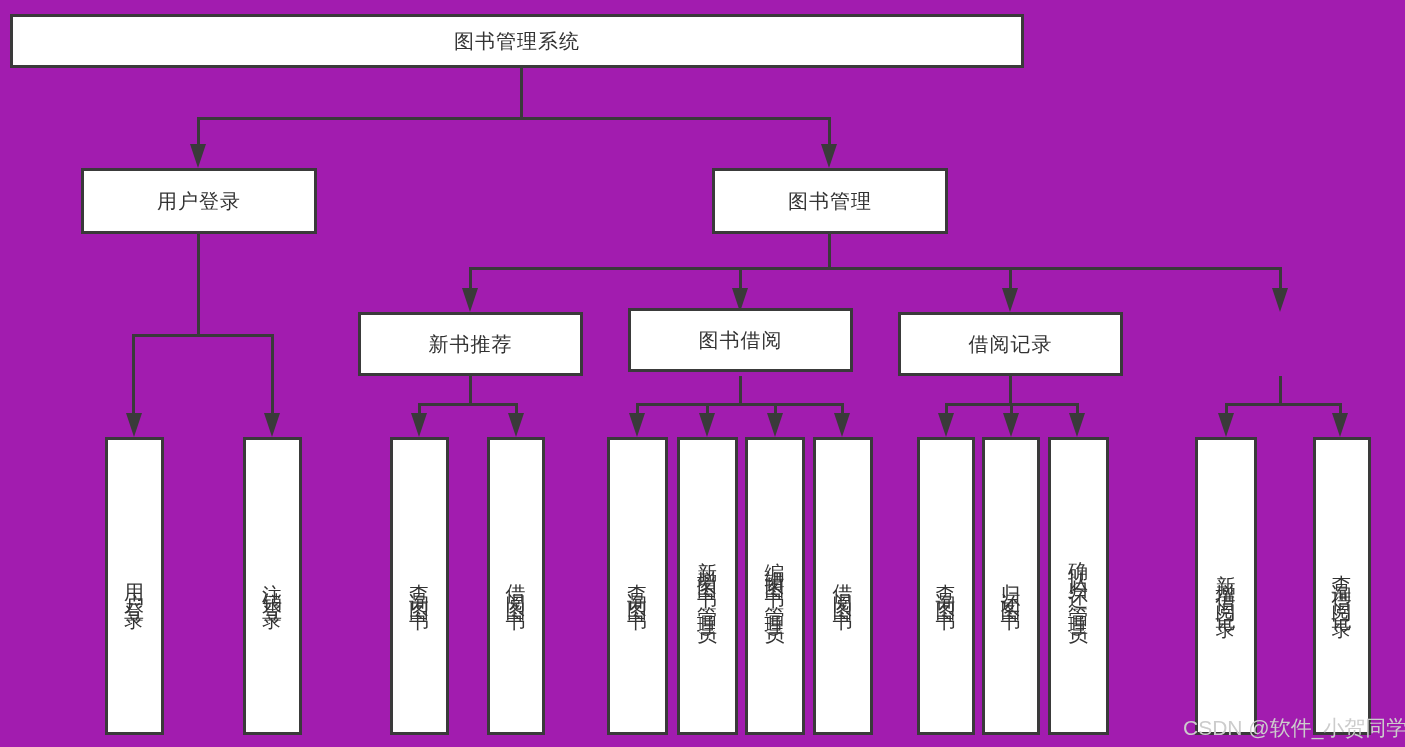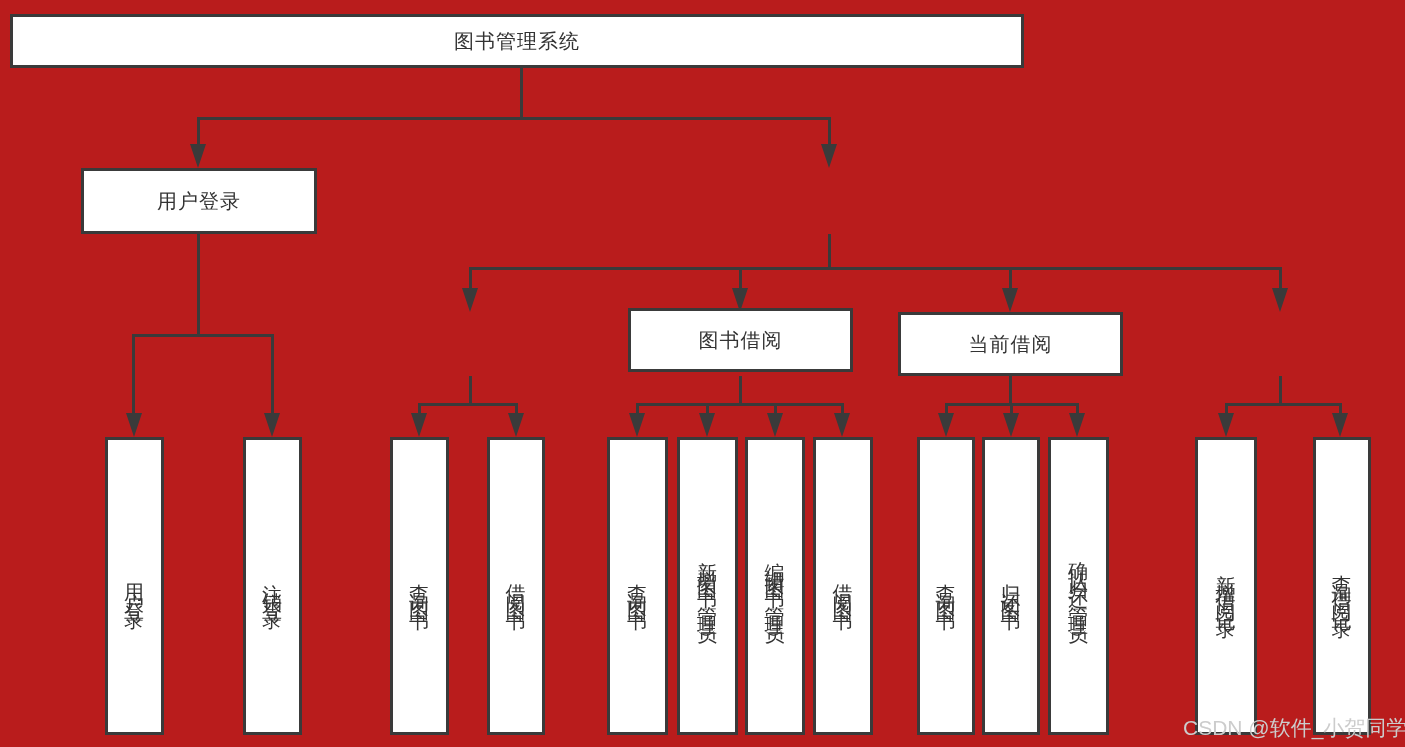--- a/index.html
+++ b/index.html
@@ -1,20 +1,20 @@
 <!DOCTYPE html>
 <html><head>
 <meta charset="utf-8">
 <style>
   html, body { margin: 0; padding: 0; background: #ffffff; }
   #canvas {
     position: relative;
     width: 1405px;
     height: 747px;
-    background: #b91c1c;
+    background: #a21caf;
     font-family: "Liberation Sans", "DejaVu Sans", sans-serif;
     overflow: hidden;
     text-decoration: underline;
   }
   .box {
     position: absolute;
     box-sizing: border-box;
     border: 3px solid #3a3a3a;
     background: #ffffff;
     display: flex;
@@ -76,44 +76,50 @@
   <div class="vline" style="left:520px; top:66px; height:52px;"></div>
   <div class="hline" style="left:197px; top:117px; width:634px;"></div>
   <div class="vline" style="left:197px; top:118px; height:28px;"></div>
   <div class="arrow" style="left:190px; top:144px;"></div>
   <div class="vline" style="left:828px; top:118px; height:28px;"></div>
   <div class="arrow" style="left:821px; top:144px;"></div>
 
   <div class="box" style="left:81px; top:168px; width:236px; height:66px;">
     <span>用户登录</span>
   </div>
+  <div class="box" style="left:712px; top:168px; width:236px; height:66px;">
+    <span>图书管理</span>
+  </div>
 
   <div class="vline" style="left:197px; top:234px; height:103px;"></div>
   <div class="hline" style="left:132px; top:334px; width:142px;"></div>
   <div class="vline" style="left:132px; top:335px; height:78px;"></div>
   <div class="arrow" style="left:126px; top:413px;"></div>
   <div class="vline" style="left:271px; top:335px; height:78px;"></div>
   <div class="arrow" style="left:264px; top:413px;"></div>
 
   <div class="vline" style="left:828px; top:234px; height:34px;"></div>
   <div class="hline" style="left:469px; top:267px; width:813px;"></div>
   <div class="vline" style="left:469px; top:268px; height:20px;"></div>
   <div class="arrow" style="left:462px; top:288px;"></div>
   <div class="vline" style="left:739px; top:268px; height:20px;"></div>
   <div class="arrow" style="left:732px; top:288px;"></div>
   <div class="vline" style="left:1009px; top:268px; height:20px;"></div>
   <div class="arrow" style="left:1002px; top:288px;"></div>
   <div class="vline" style="left:1279px; top:268px; height:20px;"></div>
   <div class="arrow" style="left:1272px; top:288px;"></div>
 
+  <div class="box" style="left:358px; top:312px; width:225px; height:64px;">
+    <span>新书推荐</span>
+  </div>
   <div class="box" style="left:628px; top:308px; width:225px; height:64px;">
     <span>图书借阅</span>
   </div>
   <div class="box" style="left:898px; top:312px; width:225px; height:64px;">
-    <span>当前借阅</span>
+    <span>借阅记录</span>
   </div>
 
   <div class="vline" style="left:469px; top:376px; height:30px;"></div>
   <div class="hline" style="left:418px; top:403px; width:100px;"></div>
   <div class="vline" style="left:418px; top:404px; height:10px;"></div>
   <div class="arrow" style="left:411px; top:413px;"></div>
   <div class="vline" style="left:515px; top:404px; height:10px;"></div>
   <div class="arrow" style="left:508px; top:413px;"></div>
 
   <div class="vline" style="left:739px; top:376px; height:30px;"></div>

